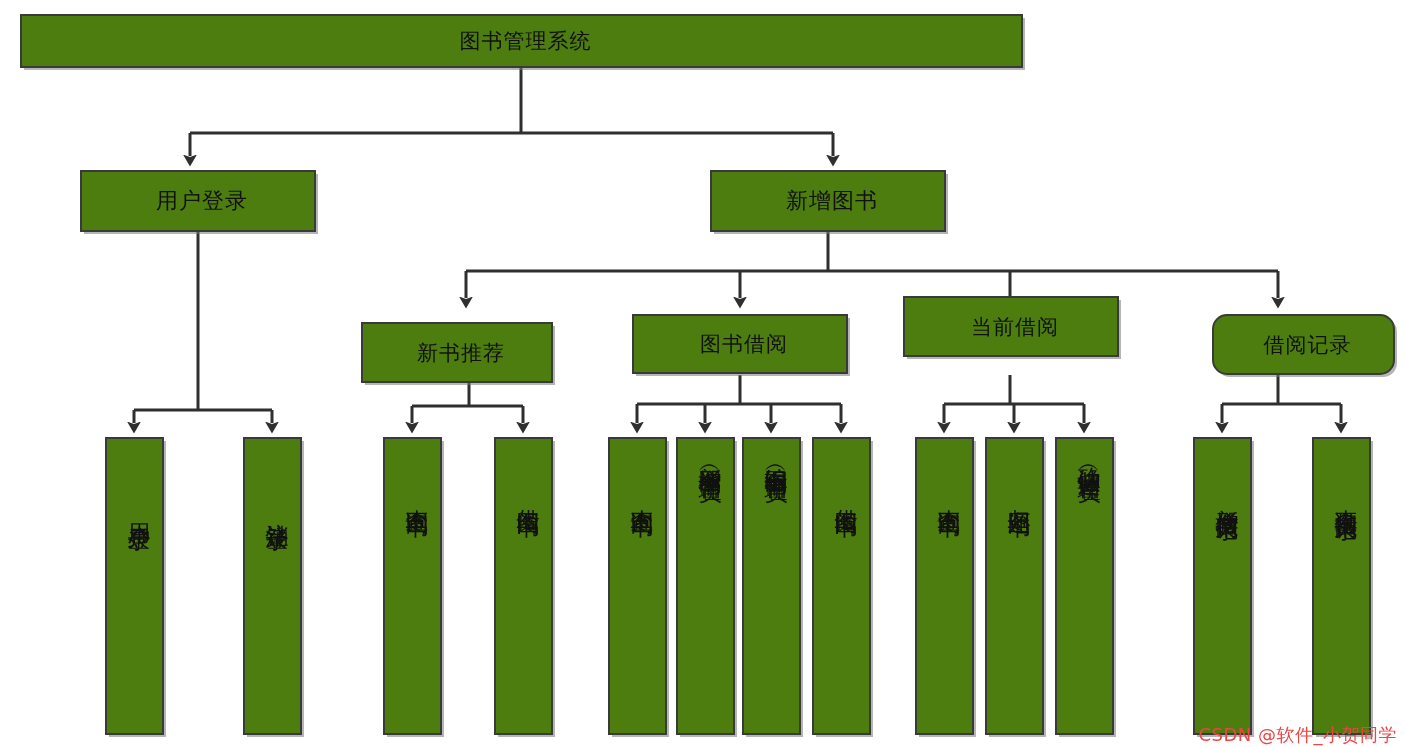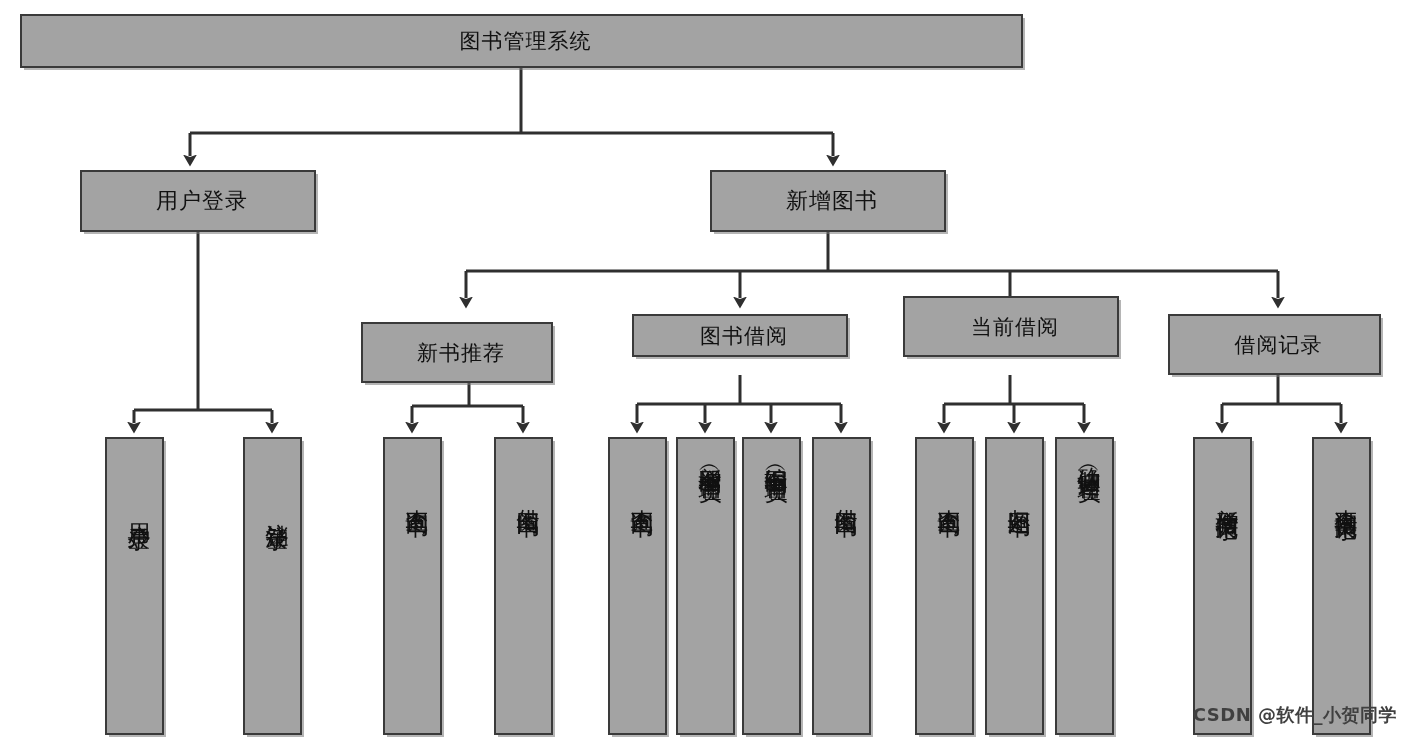--- a/index.html
+++ b/index.html
@@ -1,41 +1,41 @@
 <!DOCTYPE html>
 <html><head>
 <meta charset="utf-8">
 <title>图书管理系统 功能结构图</title>
 <style>
   html,body{margin:0;padding:0;background:#ffffff;}
   body{font-family:"DejaVu Sans","Liberation Sans",sans-serif;}
   #stage{position:relative;width:1405px;height:747px;background:#ffffff;overflow:hidden;}
   #edges{position:absolute;left:0;top:0;width:1405px;height:747px;}
-  .node{position:absolute;box-sizing:border-box;background:#a3a3a3;
+  .node{position:absolute;box-sizing:border-box;background:#4d7c0f;
         border:2.5px solid #3a3a3a;display:flex;align-items:center;justify-content:center;padding-left:8px;}
   .node.shadowed{box-shadow:3px 3px 0 -1px rgba(120,120,120,.55);}
   .node .lbl{color:#111111;white-space:nowrap;letter-spacing:1px;}
   .h-node .lbl{font-size:21px;}
   .lvl1 .lbl{font-size:22px;}
   .lvl2 .lbl{font-size:21px;}
   .leaf{align-items:flex-start;justify-content:center;padding-top:4px;}
   .leaf .lbl{
     writing-mode:vertical-rl;
     text-orientation:upright;
     font-size:23px;
     line-height:1.12;
     letter-spacing:2px;
     white-space:normal;
     max-height:292px;
   }
   .leaf.mid .lbl{margin-top:62px;}
   .leaf.mid2 .lbl{margin-top:48px;}
   .leaf.tall .lbl{margin-top:6px;}
-  .watermark{position:absolute;right:8px;bottom:20px;color:#404040;font-size:18px;
-             letter-spacing:.5px;white-space:nowrap;font-weight:bold;}
+  .watermark{position:absolute;right:8px;bottom:0;color:#ef4444;font-size:18px;
+             letter-spacing:.5px;white-space:nowrap;}
 </style>
 </head>
 <body>
 
 <div id="stage">
 
   <svg id="edges" viewBox="0 0 1405 747" xmlns="http://www.w3.org/2000/svg">
     <defs>
       <marker id="arw" markerWidth="12" markerHeight="14" refX="1.5" refY="7" orient="auto" markerUnits="userSpaceOnUse">
         <path d="M0,0 L12,7 L0,14 L2.6,7 Z" fill="#2f2f2f"></path>
@@ -92,27 +92,27 @@
   <div class="node shadowed lvl1" style="left:80px;top:170px;width:236px;height:62px;">
     <span class="lbl">用户登录</span>
   </div>
   <div class="node shadowed lvl1" style="left:710px;top:170px;width:236px;height:62px;">
     <span class="lbl">新增图书</span>
   </div>
 
   <div class="node shadowed lvl2" style="left:361px;top:322px;width:192px;height:61px;">
     <span class="lbl">新书推荐</span>
   </div>
-  <div class="node shadowed lvl2" style="left:632px;top:314px;width:216px;height:43px;">
+  <div class="node shadowed lvl2" style="left:632px;top:314px;width:216px;height:60px;">
     <span class="lbl">图书借阅</span>
   </div>
   <div class="node shadowed lvl2" style="left:903px;top:296px;width:216px;height:61px;">
     <span class="lbl">当前借阅</span>
   </div>
-  <div class="node shadowed lvl2" style="left:1168px;top:314px;width:213px;height:61px;">
+  <div class="node shadowed lvl2" style="left:1212px;top:314px;width:183px;height:61px;border-radius:15px;">
     <span class="lbl">借阅记录</span>
   </div>
 
   <div class="node shadowed leaf mid" style="left:105px;top:437px;width:59px;height:298px;">
     <span class="lbl">用户登录</span>
   </div>
   <div class="node shadowed leaf mid" style="left:243px;top:437px;width:59px;height:298px;">
     <span class="lbl">注销登录</span>
   </div>
 

